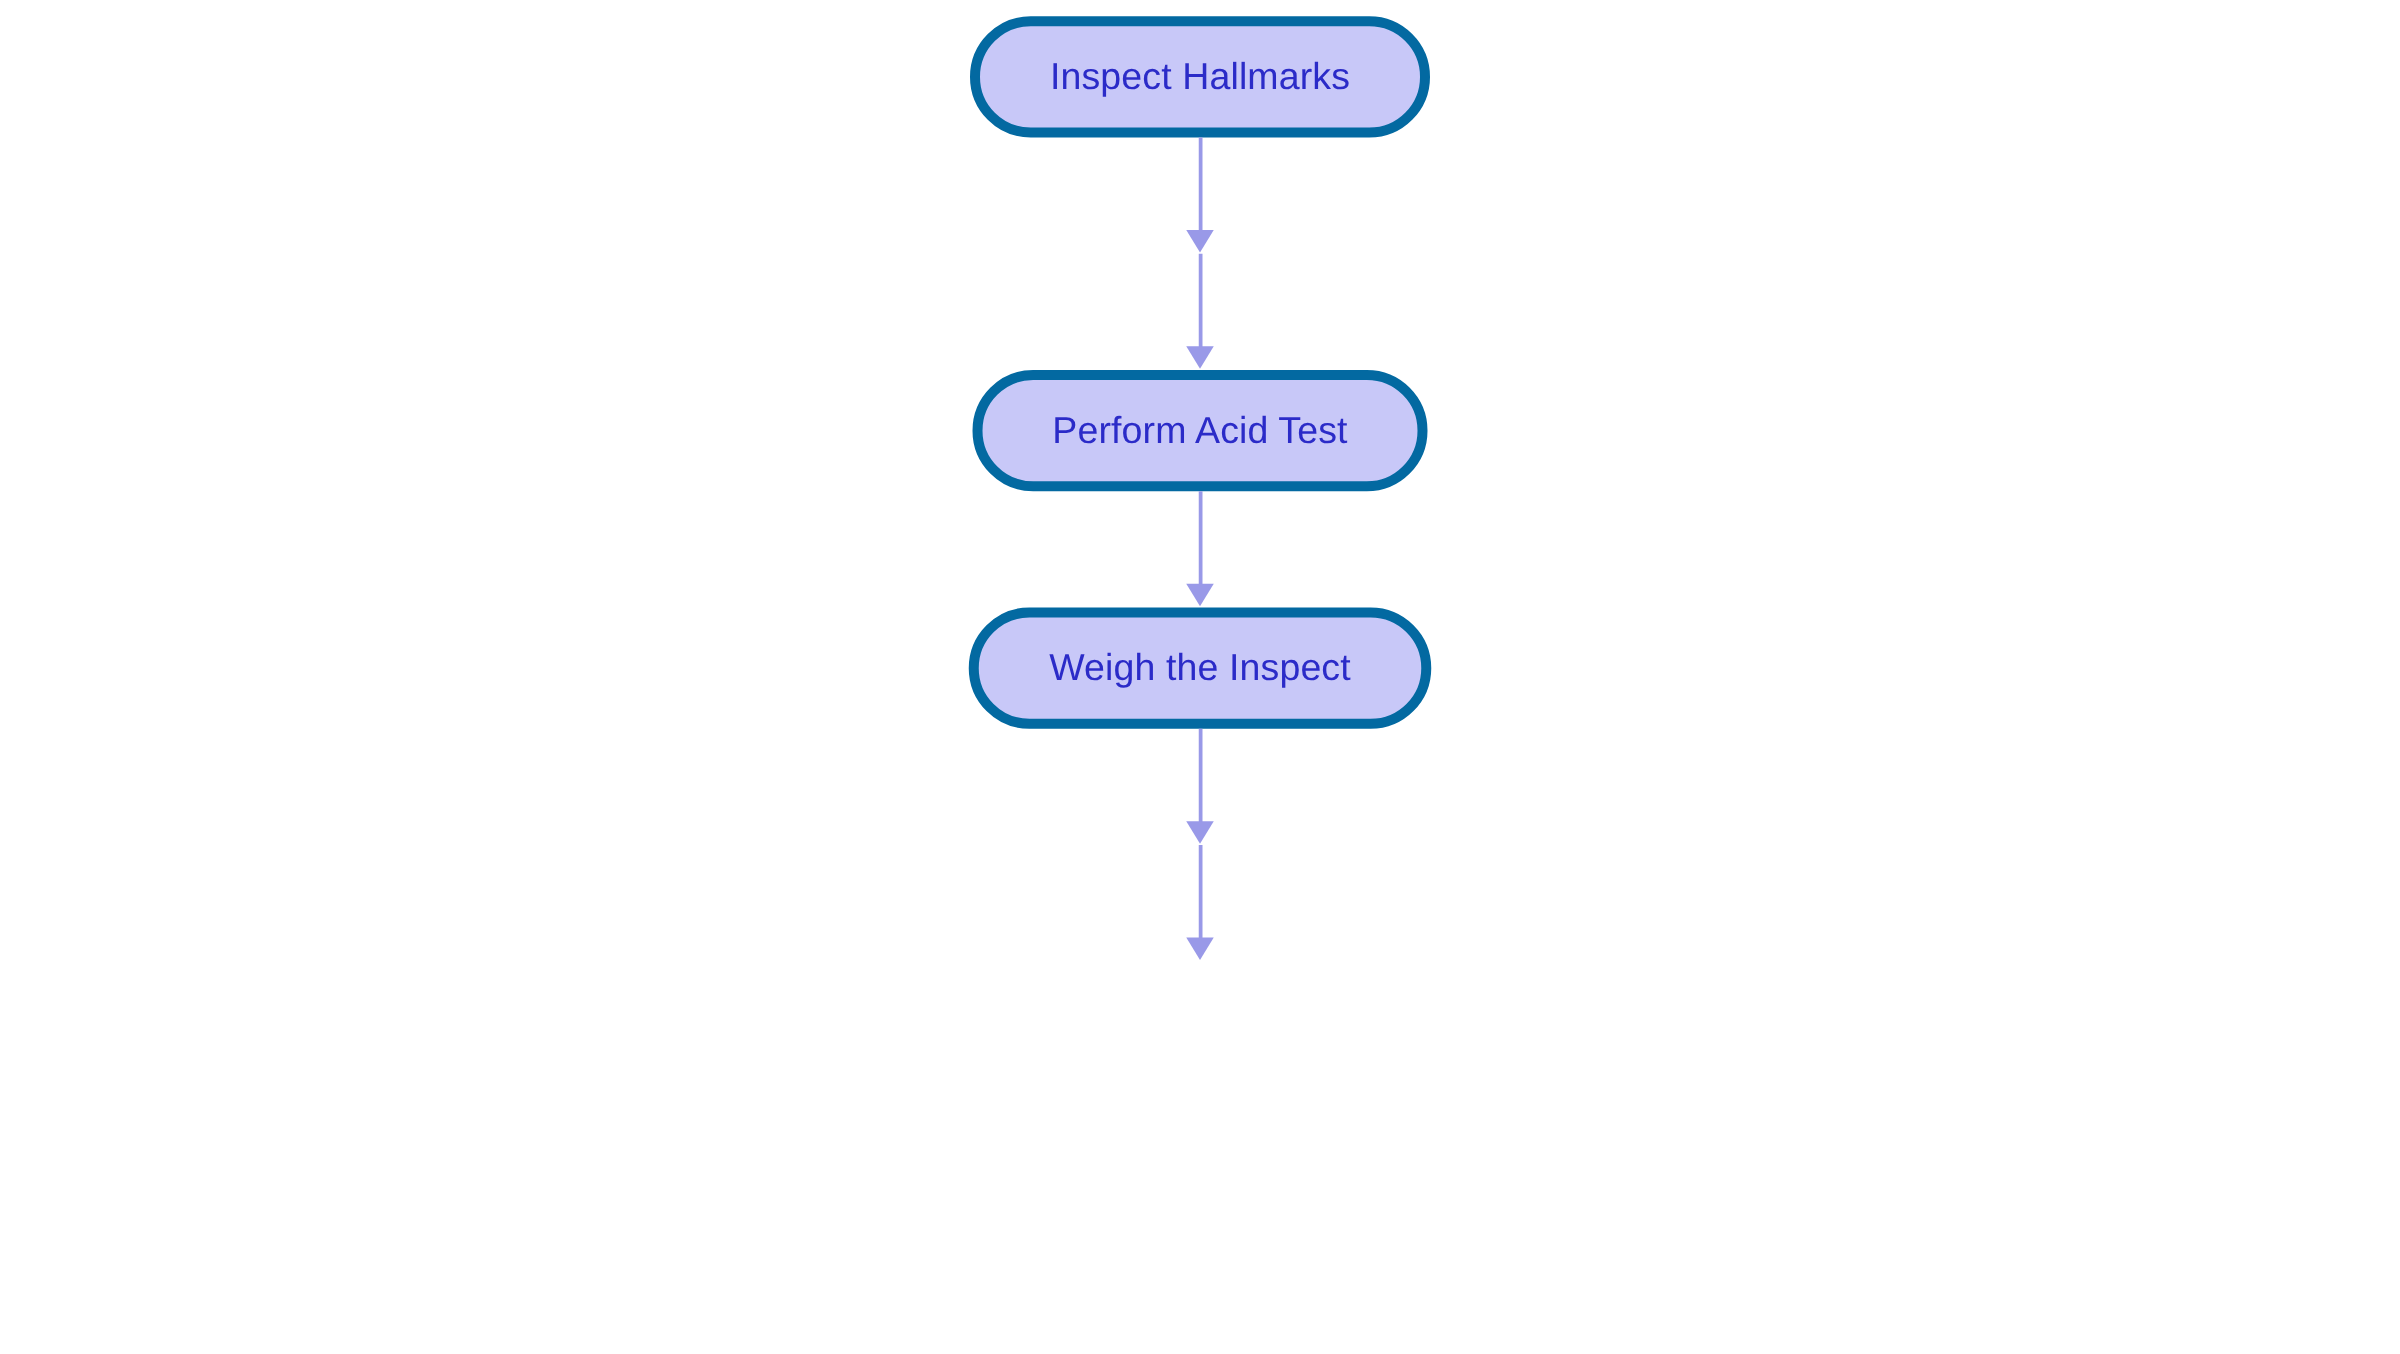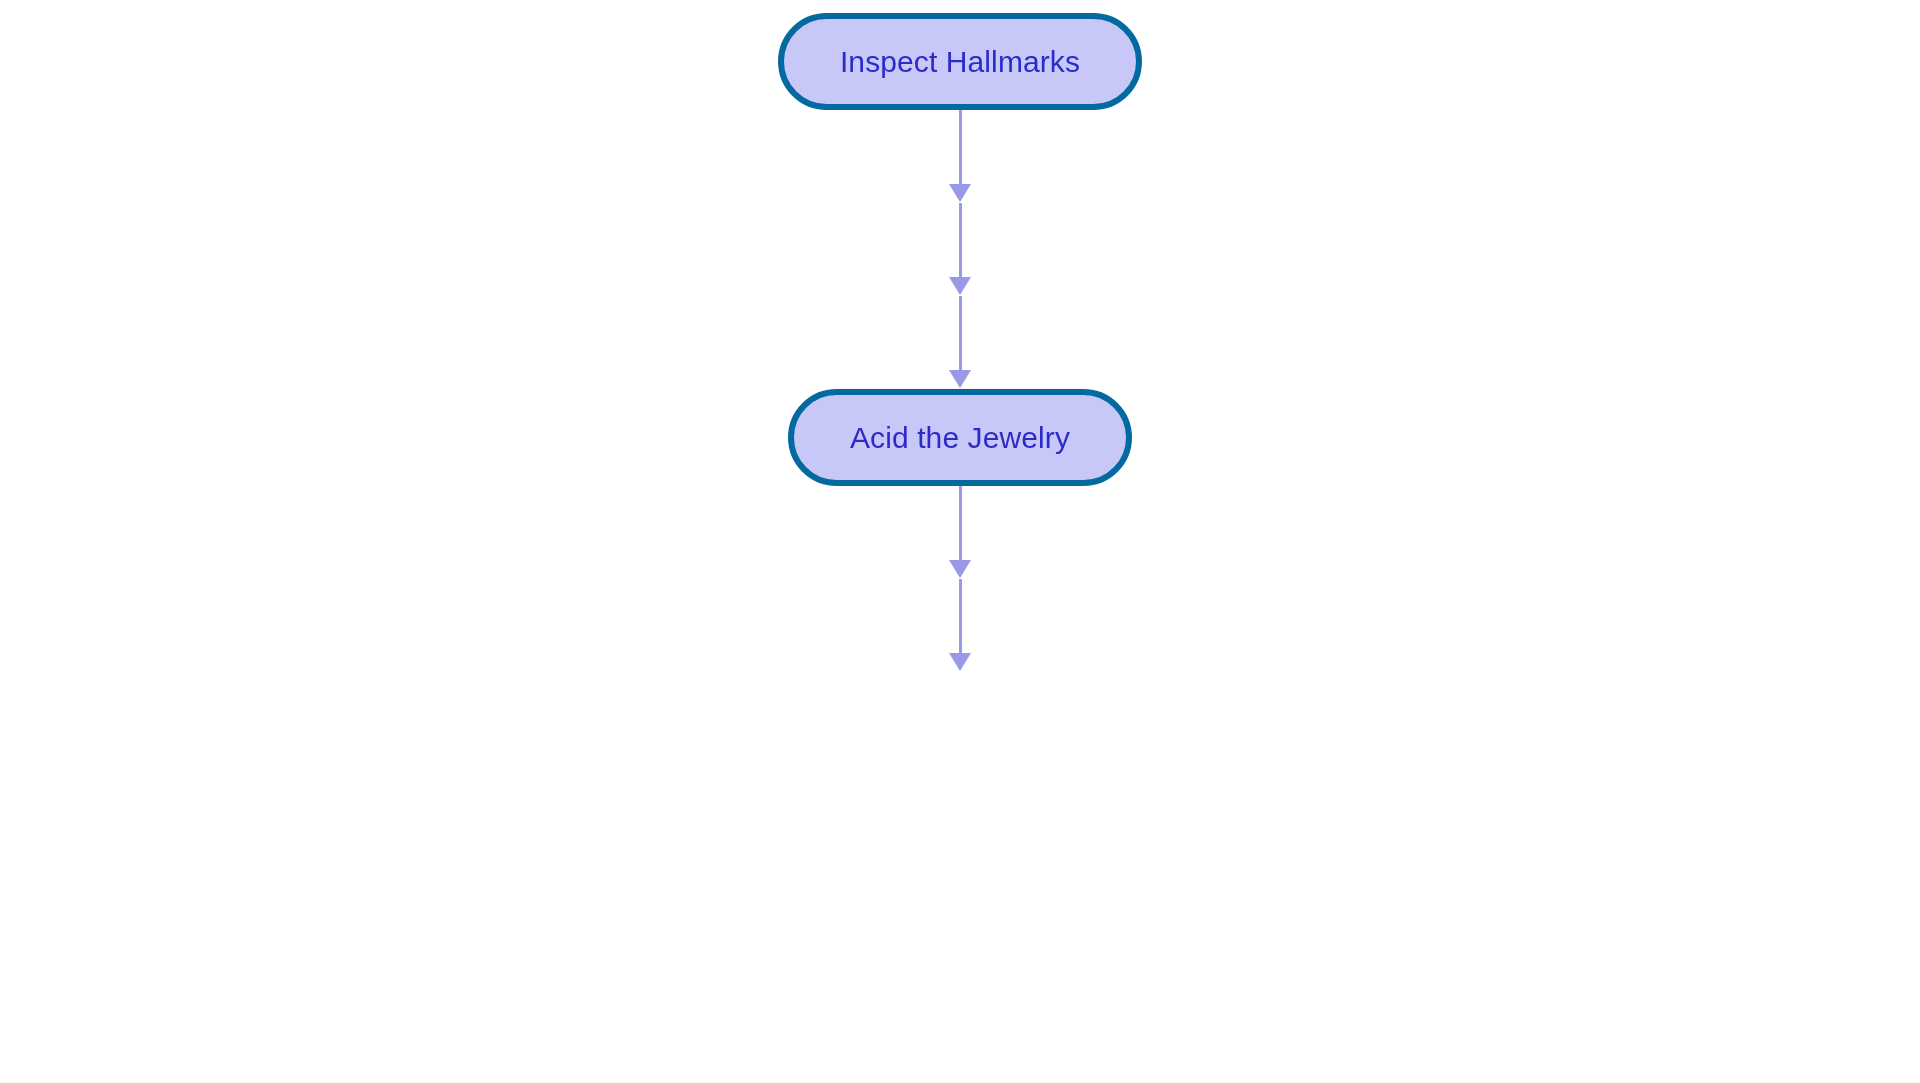--- a/index.html
+++ b/index.html
@@ -31,21 +31,21 @@
     height: 1083px;
     display: flex;
     flex-direction: column;
     align-items: center;
   }
 
   .flow-node {
     position: relative;
     box-sizing: border-box;
     height: 97px;
-    border: 6px solid #0369a1;
+    border: 8px solid #0369a1;
     background: #c8c8f8;
     border-radius: 49px;
     display: flex;
     align-items: center;
     justify-content: center;
     padding: 0 56px;
     white-space: nowrap;
   }
 
   .flow-node-label {
@@ -105,28 +105,31 @@
       <div class="connector-shaft"></div>
       <div class="connector-head"></div>
     </div>
 
 
     <div class="flow-connector">
       <div class="connector-shaft"></div>
       <div class="connector-head"></div>
     </div>
 
+    <div class="flow-node">
+      <span class="flow-node-label">Perform Acid Test</span>
+    </div>
 
     <div class="flow-connector">
       <div class="connector-shaft"></div>
       <div class="connector-head"></div>
     </div>
 
     <div class="flow-node">
-      <span class="flow-node-label">Acid the Jewelry</span>
+      <span class="flow-node-label">Weigh the Inspect</span>
     </div>
 
     <div class="flow-connector">
       <div class="connector-shaft"></div>
       <div class="connector-head"></div>
     </div>
 
 
     <div class="flow-connector">
       <div class="connector-shaft"></div>

